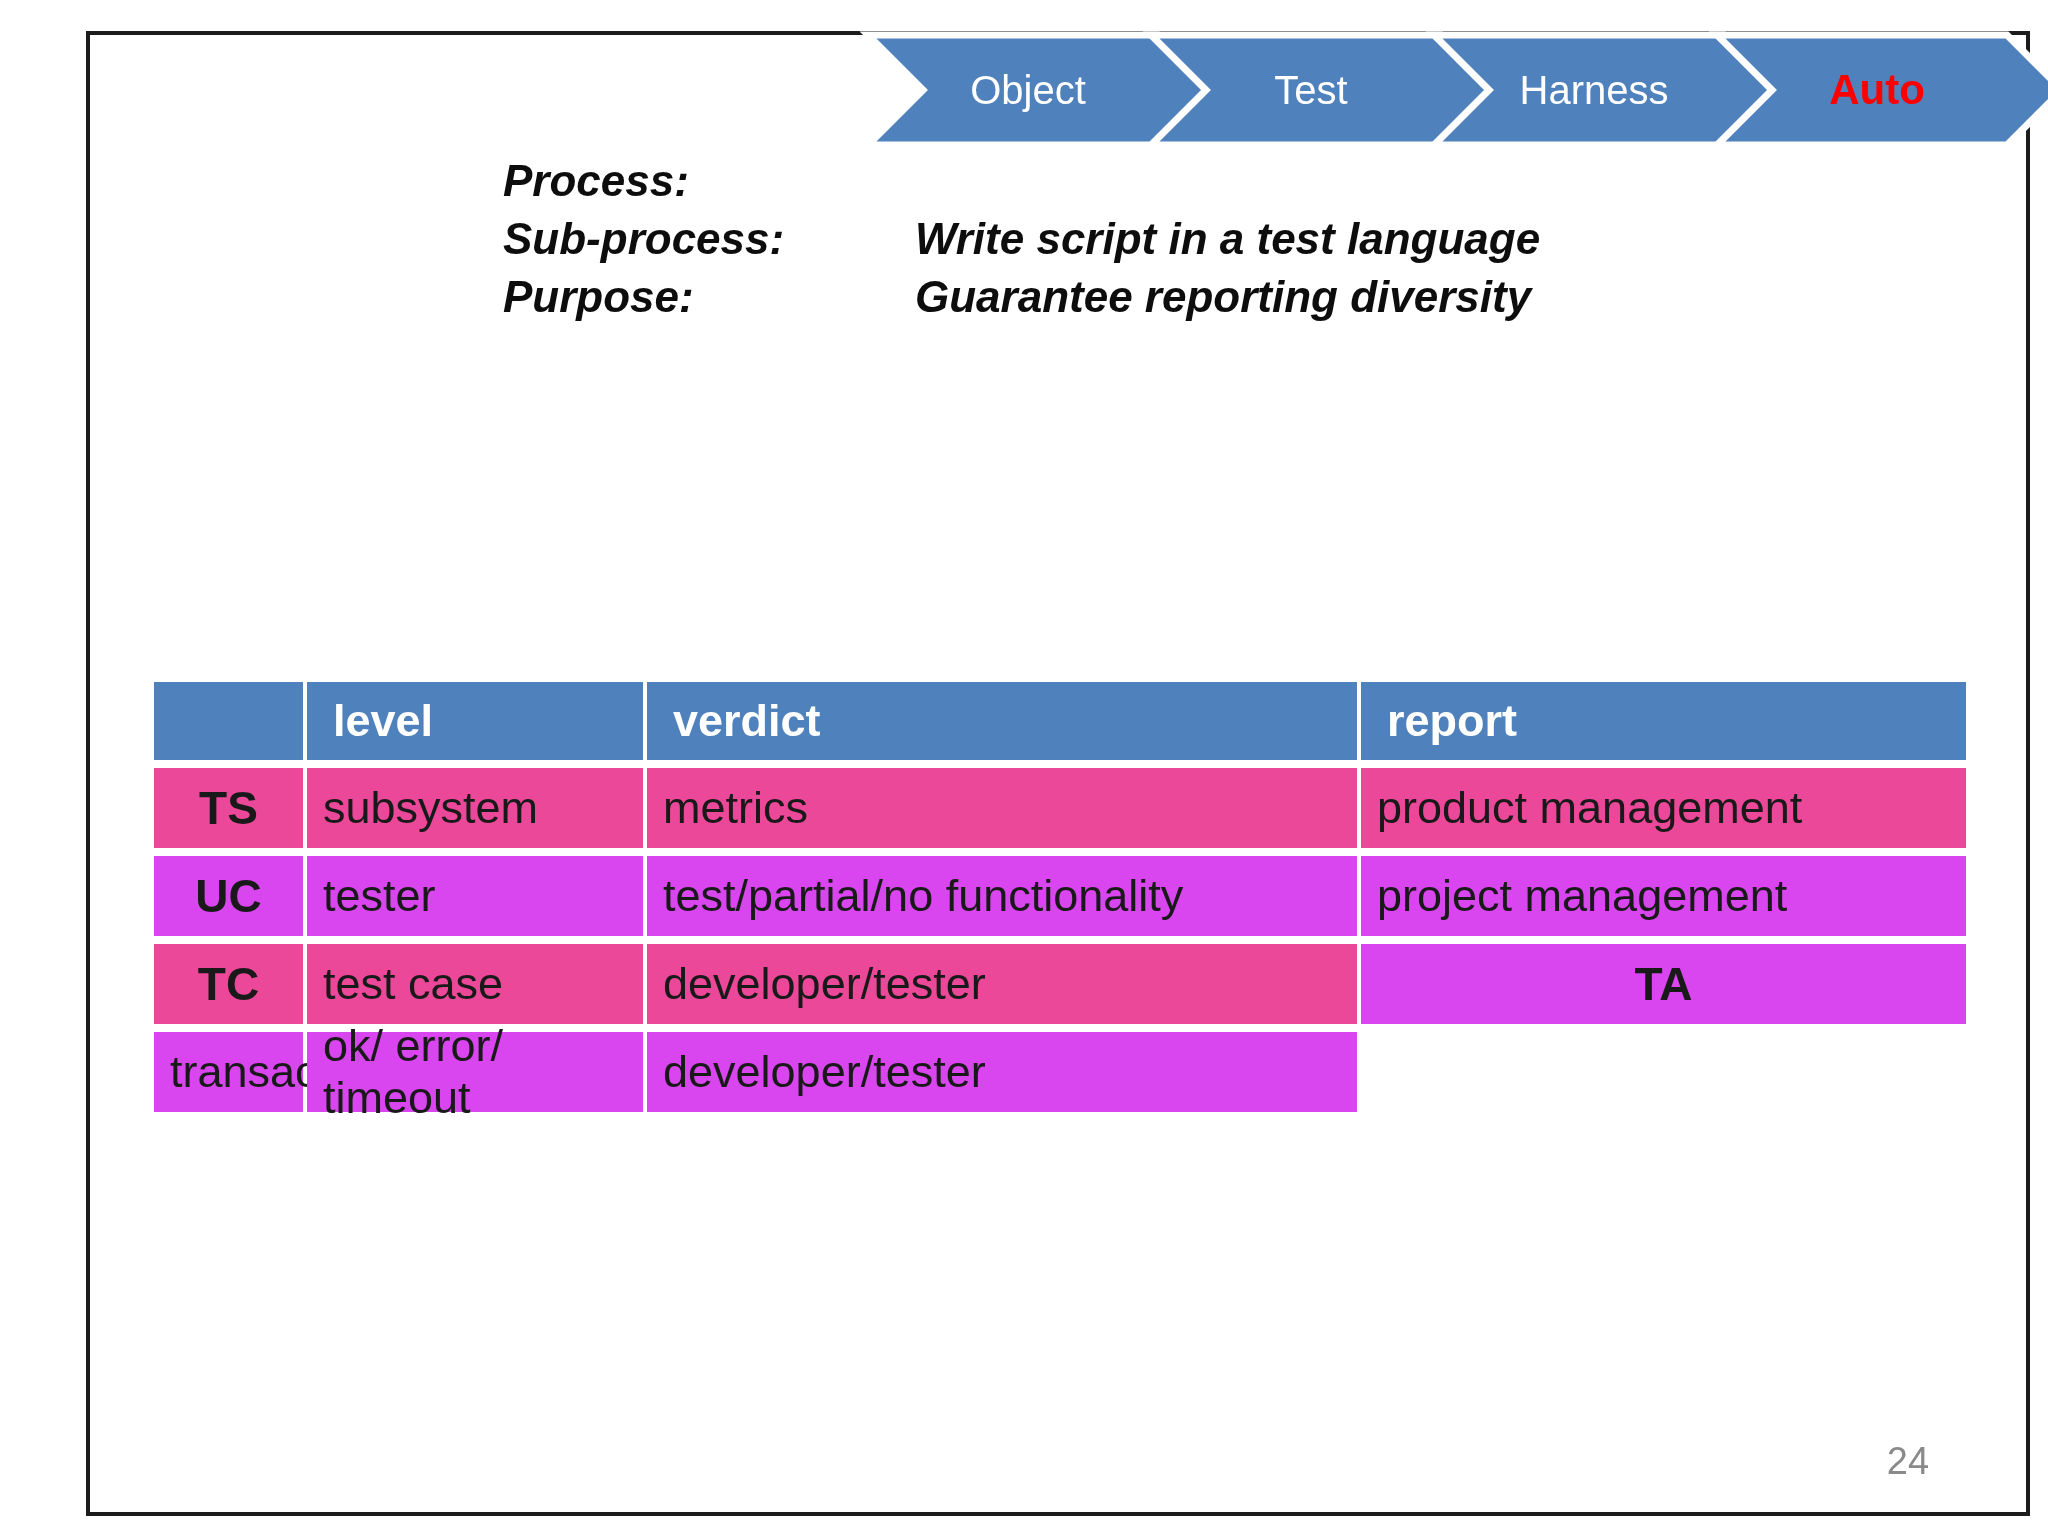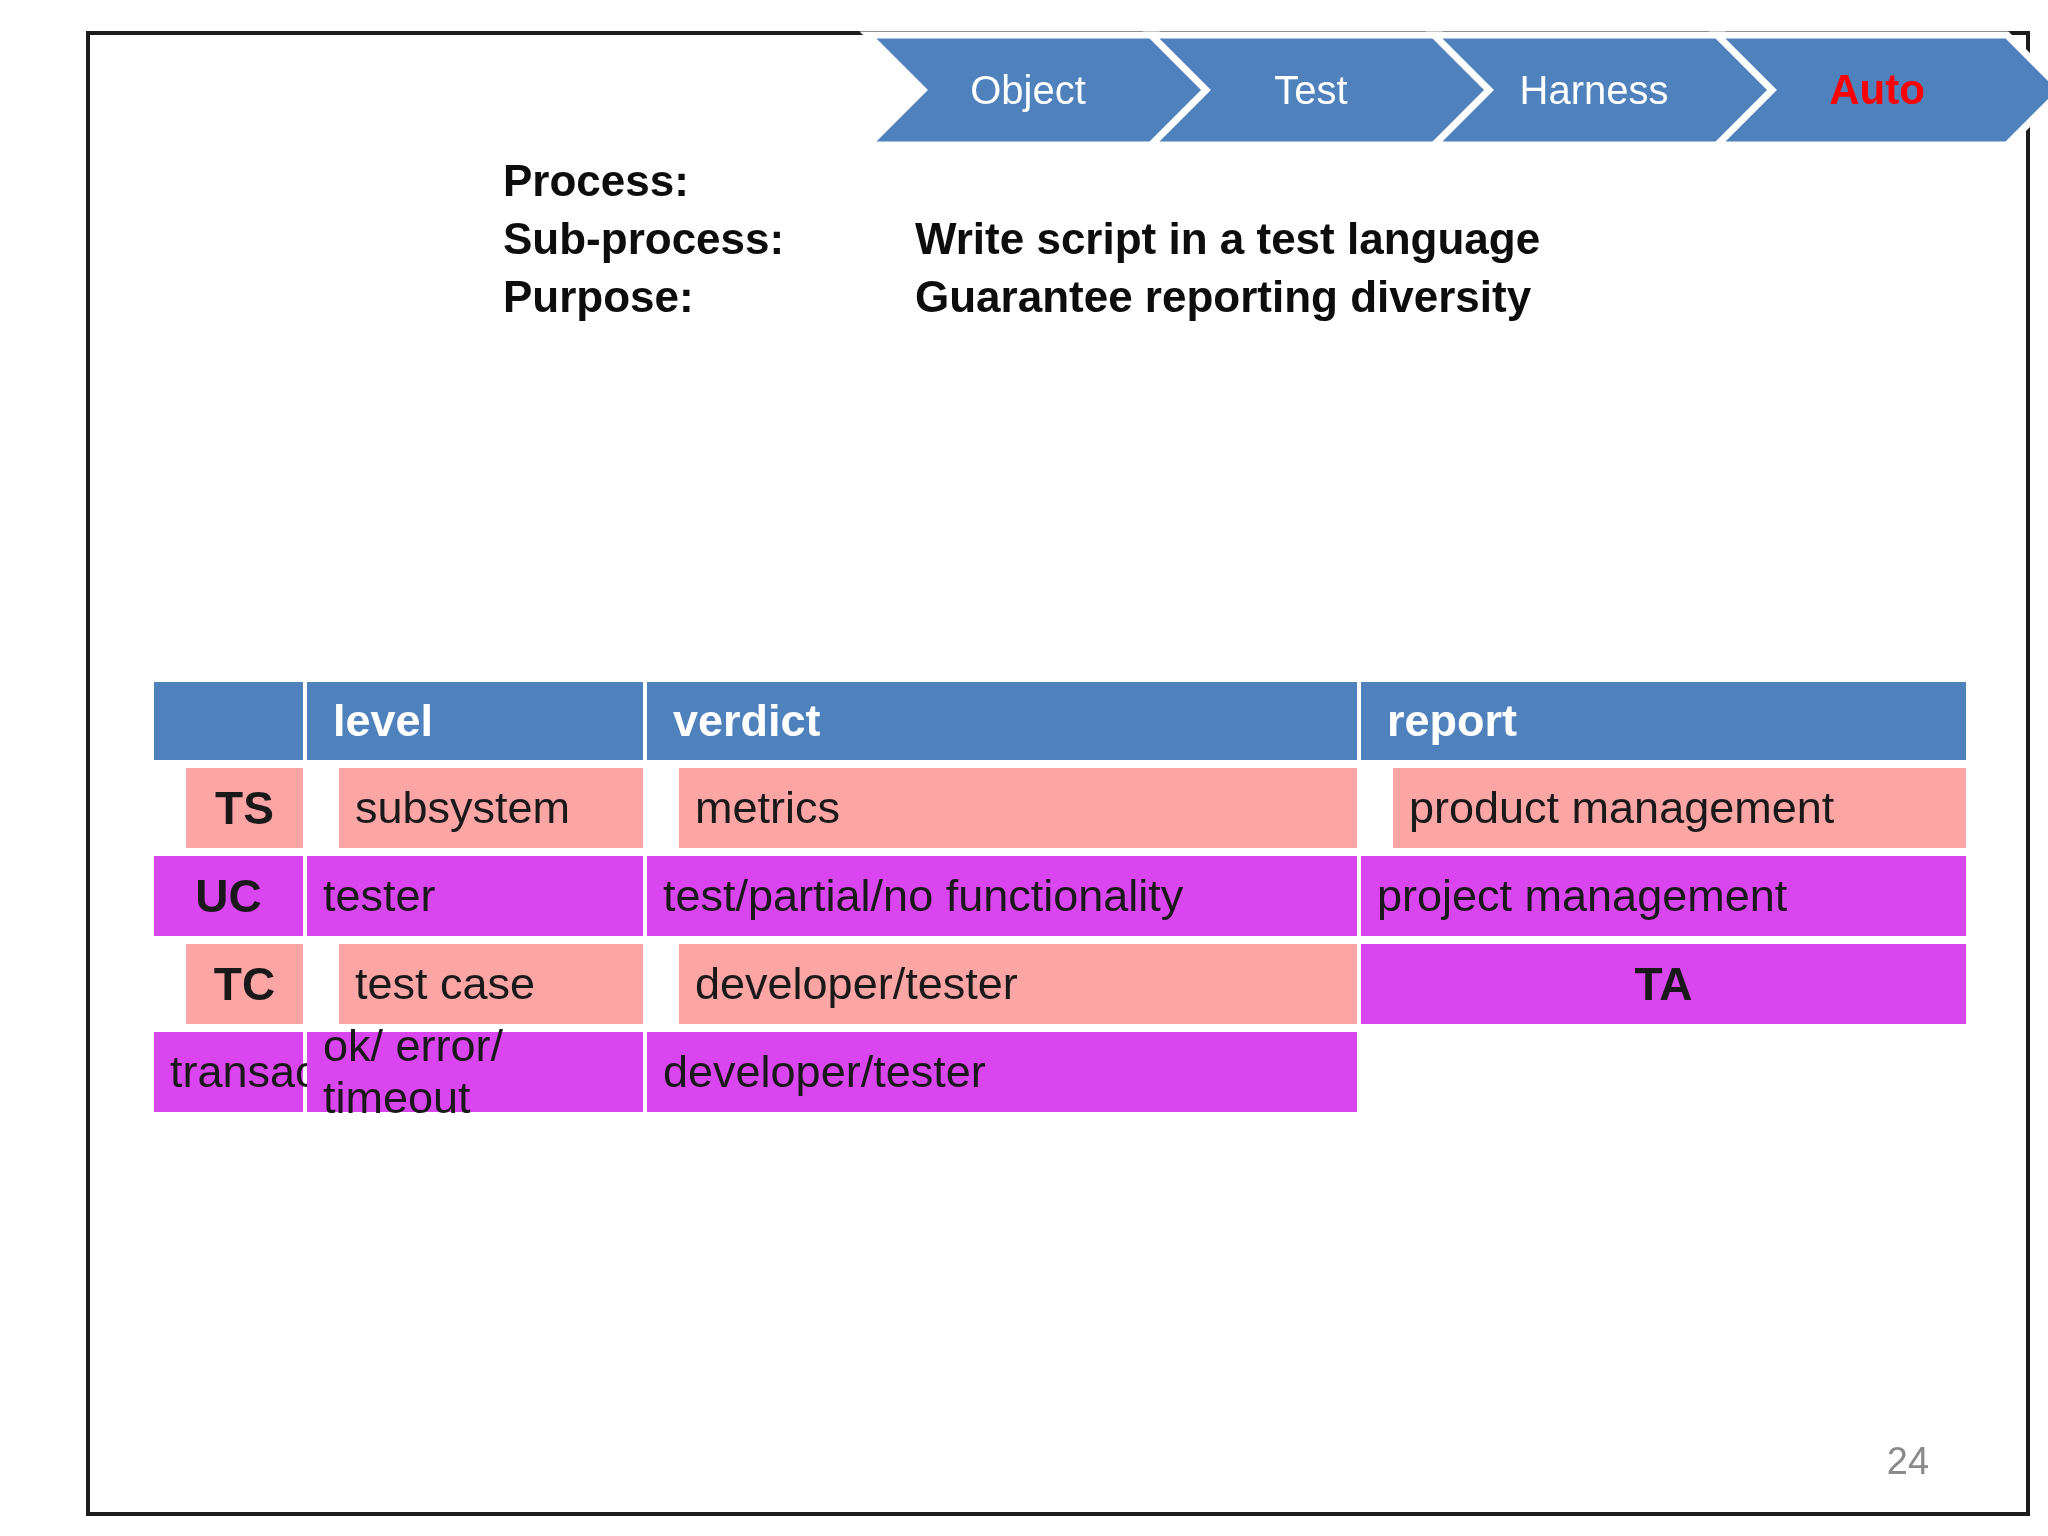--- a/index.html
+++ b/index.html
@@ -49,20 +49,21 @@
 
   
   .info-block {
     position: absolute;
     left: 503px; top: 152px;
     z-index: 4;
     font-weight: bold;
     font-size: 44px;
     line-height: 58px;
     color: #0d0d0d;
+    font-style: italic;
   }
   .info-row { display: flex; }
   .info-label { width: 412px; flex: 0 0 412px; }
   .info-value { white-space: nowrap; }
 
   
   .data-table {
     position: absolute;
     left: 154px; top: 682px;
     width: 2016px;
@@ -88,21 +89,21 @@
   .th.empty { padding-left: 0; }
   .row-key {
     justify-content: center;
     font-weight: bold;
     font-size: 46px;
   }
   .td {
     padding-left: 16px;
     font-size: 45px;
   }
-  .band-a { background: #fca5a5; margin-left: 32px; }
+  .band-a { background: #ec4899; }
   .band-b { background: #d946ef; }
 
   
   .page-number {
     position: absolute;
     left: 1840px; top: 1440px;
     width: 136px;
     text-align: center;
     z-index: 4;
     font-size: 38px;

